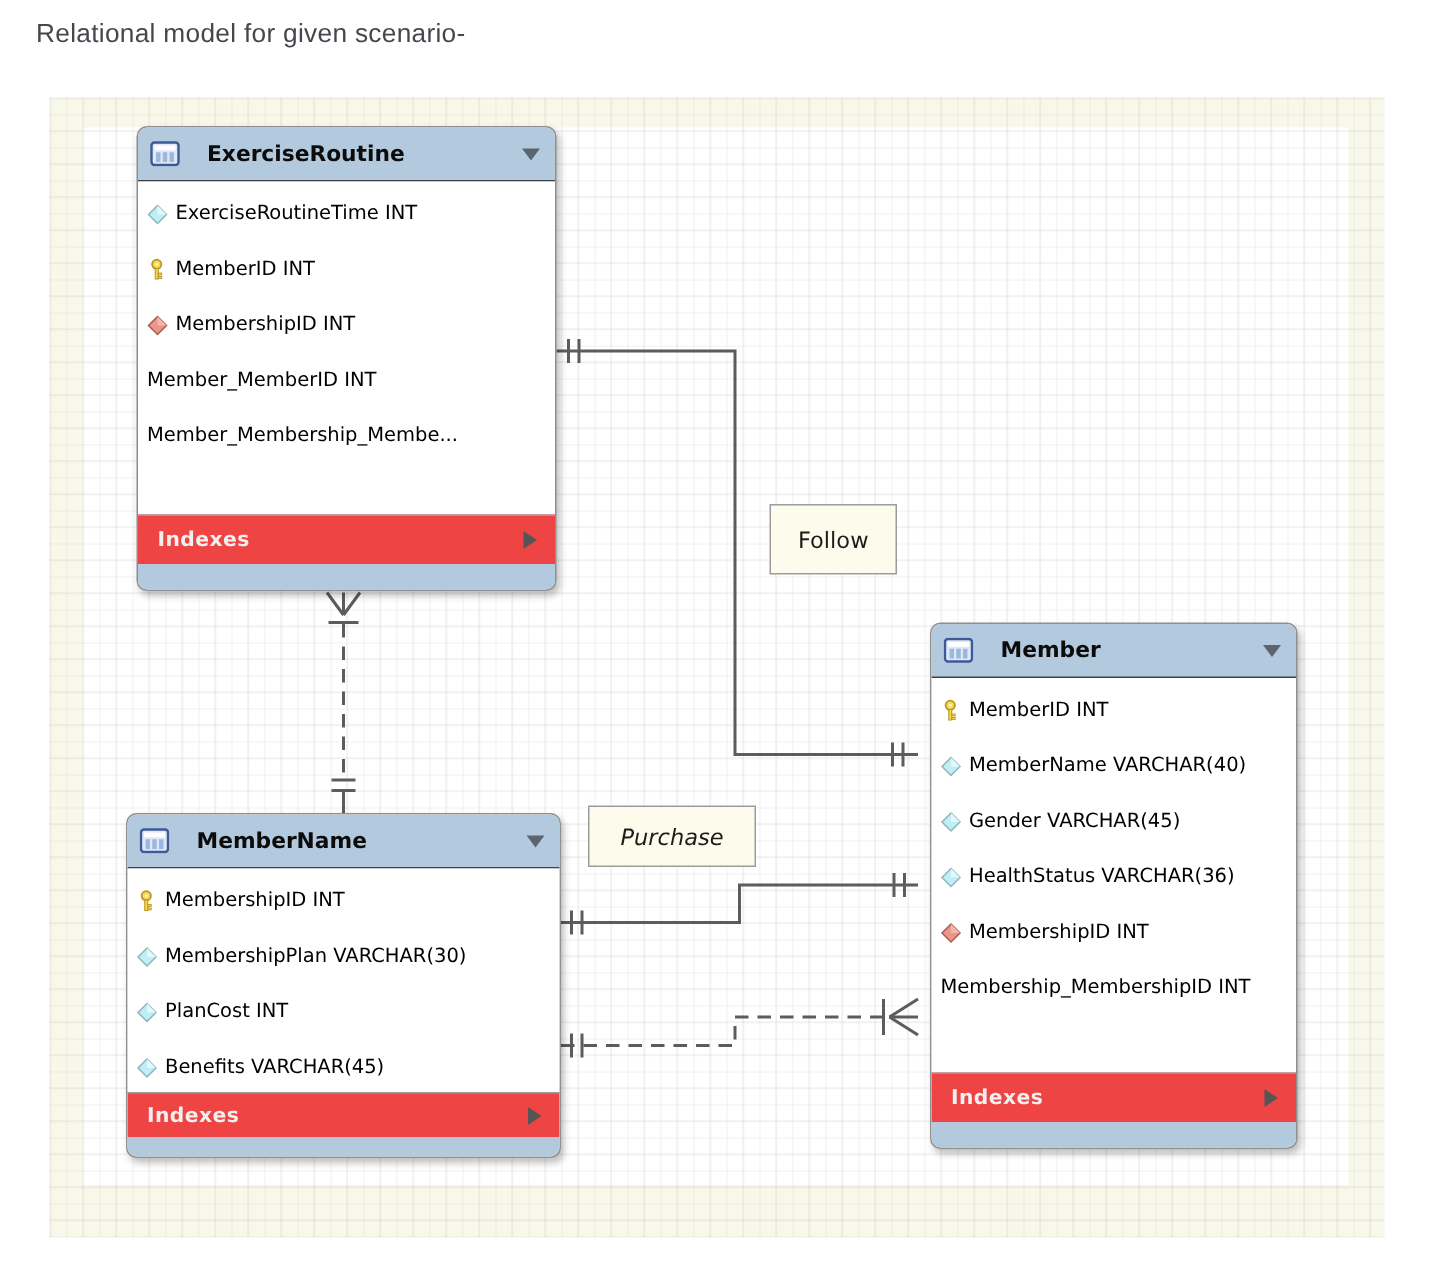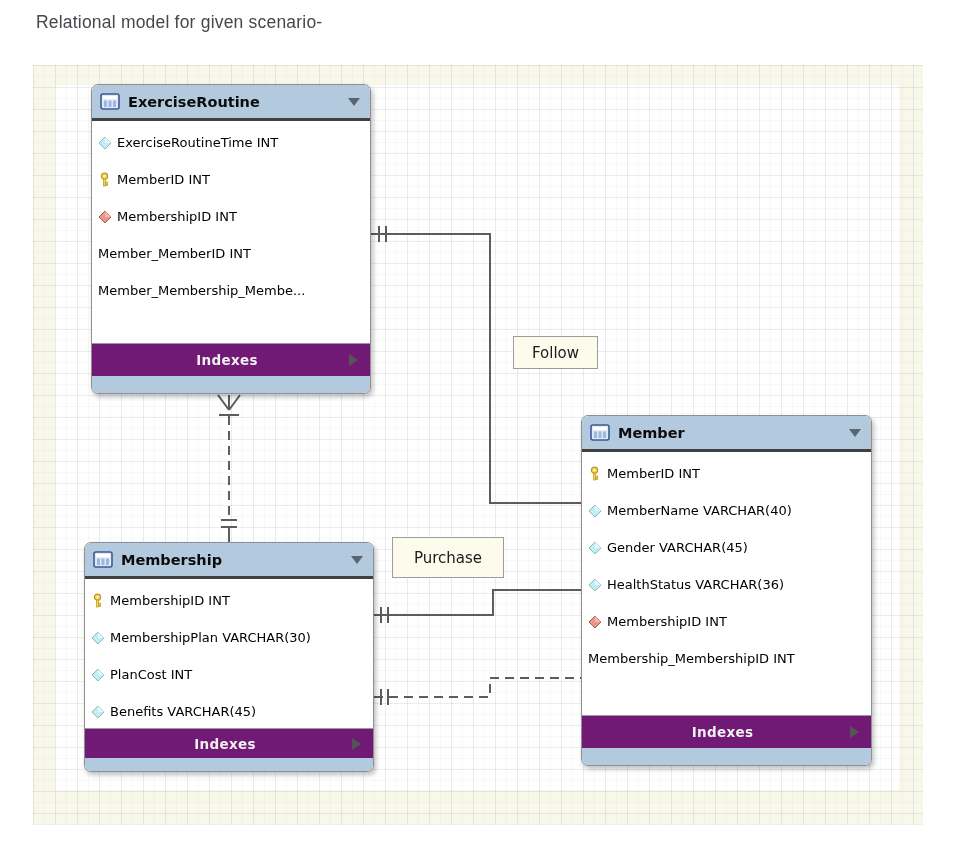--- a/index.html
+++ b/index.html
@@ -2,21 +2,21 @@
 <html><head>
 <meta charset="utf-8">
 <style>
   * { margin:0; padding:0; box-sizing:border-box; }
   html,body { background:#ffffff; }
   body {
     width:966px; height:846px; position:relative; overflow:hidden;
     font-family:"DejaVu Sans", sans-serif;
   }
   .page-title {
-    position:absolute; left:36px; top:12px;
+    position:absolute; left:24px; top:12px;
     font-family:"Liberation Sans", sans-serif;
     font-size:17.5px; color:#44484c; letter-spacing:0.2px;
   }
   
   .canvas {
     position:absolute; left:33px; top:65px; width:890px; height:760px;
     background:#f8f8ea;
   }
   .canvas .paper {
     position:absolute; left:22px; top:20px; width:844px; height:705px;
@@ -34,55 +34,55 @@
   
   svg.connectors { position:absolute; left:0; top:0; z-index:2; }
   .rel { stroke:#5c5c5c; stroke-width:2; fill:none; }
   .rel.dashed { stroke-dasharray:9 6; }
   .rel-label {
     position:absolute; z-index:3;
     background:#fcfbec; border:1px solid #9c9c9c;
     display:flex; align-items:center; justify-content:center;
     font-size:15px; color:#1c1c1c;
   }
-  #lbl-follow   { left:513px; top:336px; width:85px;  height:33px; }
-  #lbl-purchase { left:392px; top:537px; width:112px; height:41px; }
+  #lbl-follow   { left:513px; top:336px; width:85px;  height:47px; }
+  #lbl-purchase { left:392px; top:537px; width:112px; height:41px;font-style:italic; }
   
   .table {
     position:absolute; z-index:3;
     border:1px solid #8f8f8f; border-radius:7px; overflow:hidden;
     background:#ffffff;
     box-shadow:2px 3px 5px rgba(0,0,0,0.25);
   }
   #tbl-exerciseroutine { left:91px;  top:84px;  width:280px; }
-  #tbl-member          { left:581px; top:415px; width:291px; }
+  #tbl-member          { left:620px; top:415px; width:245px; }
   #tbl-membership      { left:84px;  top:542px; width:290px; }
   #tbl-exerciseroutine .tbl-body { height:222px; }
   #tbl-member          .tbl-body { height:263px; }
   #tbl-membership      .tbl-body { height:149px; }
   .tbl-header {
-    height:36px; background:#b3cade; border-bottom:3px solid #404040;
-    display:flex; align-items:center; padding:0 10px 0 8px; gap:8px;
+    height:36px; background:#b3cade; border-bottom:1px solid #404040;
+    display:flex; align-items:center; padding:0 10px 0 8px; gap:18px;
   }
   .tbl-icon { display:flex; align-items:center; }
   .tbl-name { font-weight:bold; font-size:14.5px; color:#0c0c0c; flex:1; }
   .collapse {
     width:0; height:0; border-left:6px solid transparent;
     border-right:6px solid transparent; border-top:8px solid #5a6570;
   }
   .tbl-body { background:#ffffff; padding-top:3px;text-align:right; }
   .field-row {
     height:37px; display:flex; align-items:center;
     padding-left:6px; white-space:nowrap; overflow:hidden;
   }
   .col-icon { width:14px; height:14px; margin-right:5px; flex:0 0 auto; display:flex; align-items:center; }
   .col-text { font-size:13px; color:#000; }
   .tbl-indexes {
-    height:33px; background:#701a75; border-top:1px solid #9a9a9a;
-    display:flex; align-items:center; padding:0 12px 0 13px;text-align:center;
+    height:33px; background:#ef4444; border-top:1px solid #9a9a9a;
+    display:flex; align-items:center; padding:0 12px 0 13px;
   }
   #tbl-membership .tbl-indexes { height:30px; }
   .idx-label { font-weight:bold; font-size:13.5px; color:#f0f0f0; flex:1; letter-spacing:0.3px; }
   .expand {
     width:0; height:0; border-top:6px solid transparent;
     border-bottom:6px solid transparent; border-left:9px solid #555;
   }
   .tbl-strip { height:17px; background:#b3cade; }
   #tbl-membership .tbl-strip { height:13px; }
 </style>
@@ -282,21 +282,21 @@
       <svg width="20" height="17" viewBox="0 0 20 17">
           <rect x="1" y="1" width="18" height="15" rx="2" fill="#dfe8f8" stroke="#3c5a96" stroke-width="1.6"></rect>
           <rect x="3" y="3" width="14" height="3.2" fill="#ffffff"></rect>
           <g fill="#9db8dd">
             <rect x="4" y="7.5" width="3" height="6.5"></rect>
             <rect x="8.5" y="7.5" width="3" height="6.5"></rect>
             <rect x="13" y="7.5" width="3" height="6.5"></rect>
           </g>
         </svg>
     </span>
-    <span class="tbl-name">Membership</span>
+    <span class="tbl-name">MemberName</span>
     <span class="collapse"></span>
   </div>
   <div class="tbl-body">
       <div class="field-row">
         <span class="col-icon">
           <svg width="13" height="15" viewBox="0 0 13 15">
             <circle cx="6.5" cy="4.2" r="3.1" fill="#f7d94c" stroke="#b9952b" stroke-width="1.2"></circle>
             <circle cx="6.5" cy="4.2" r="1.1" fill="#fdf3c2"></circle>
             <rect x="5.5" y="7" width="2" height="7" fill="#f7d94c" stroke="#b9952b" stroke-width="0.7"></rect>
             <rect x="7.5" y="10" width="2.3" height="1.3" fill="#f7d94c" stroke="#b9952b" stroke-width="0.6"></rect>

